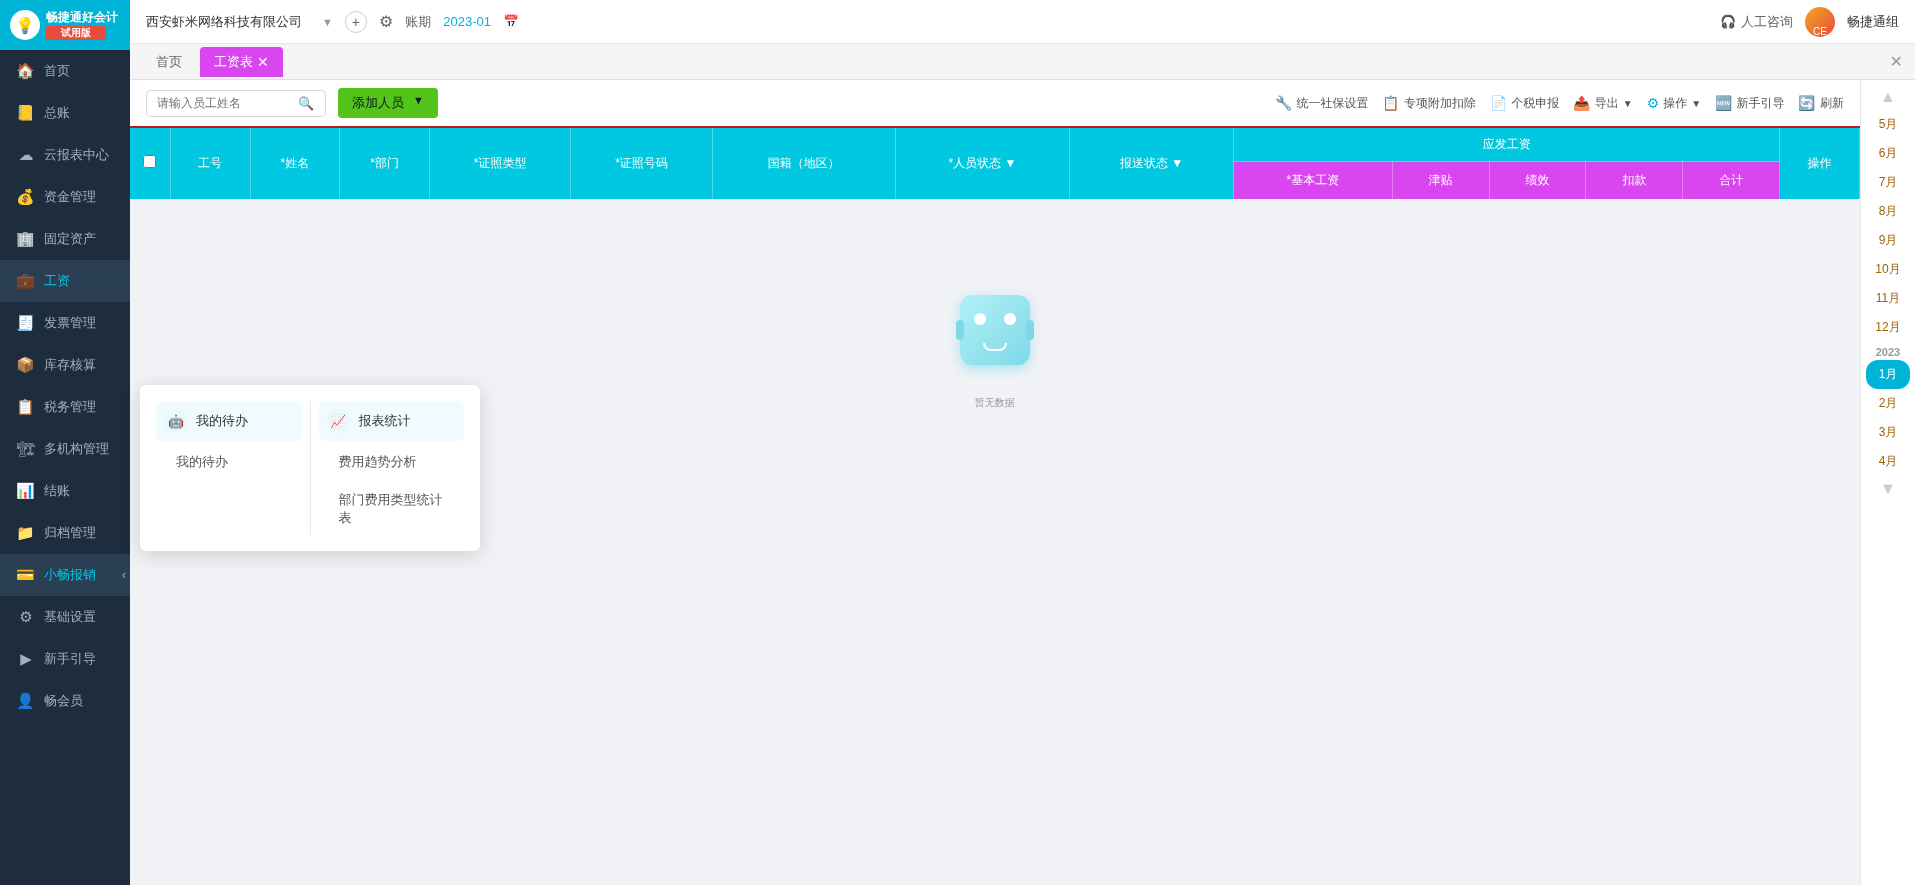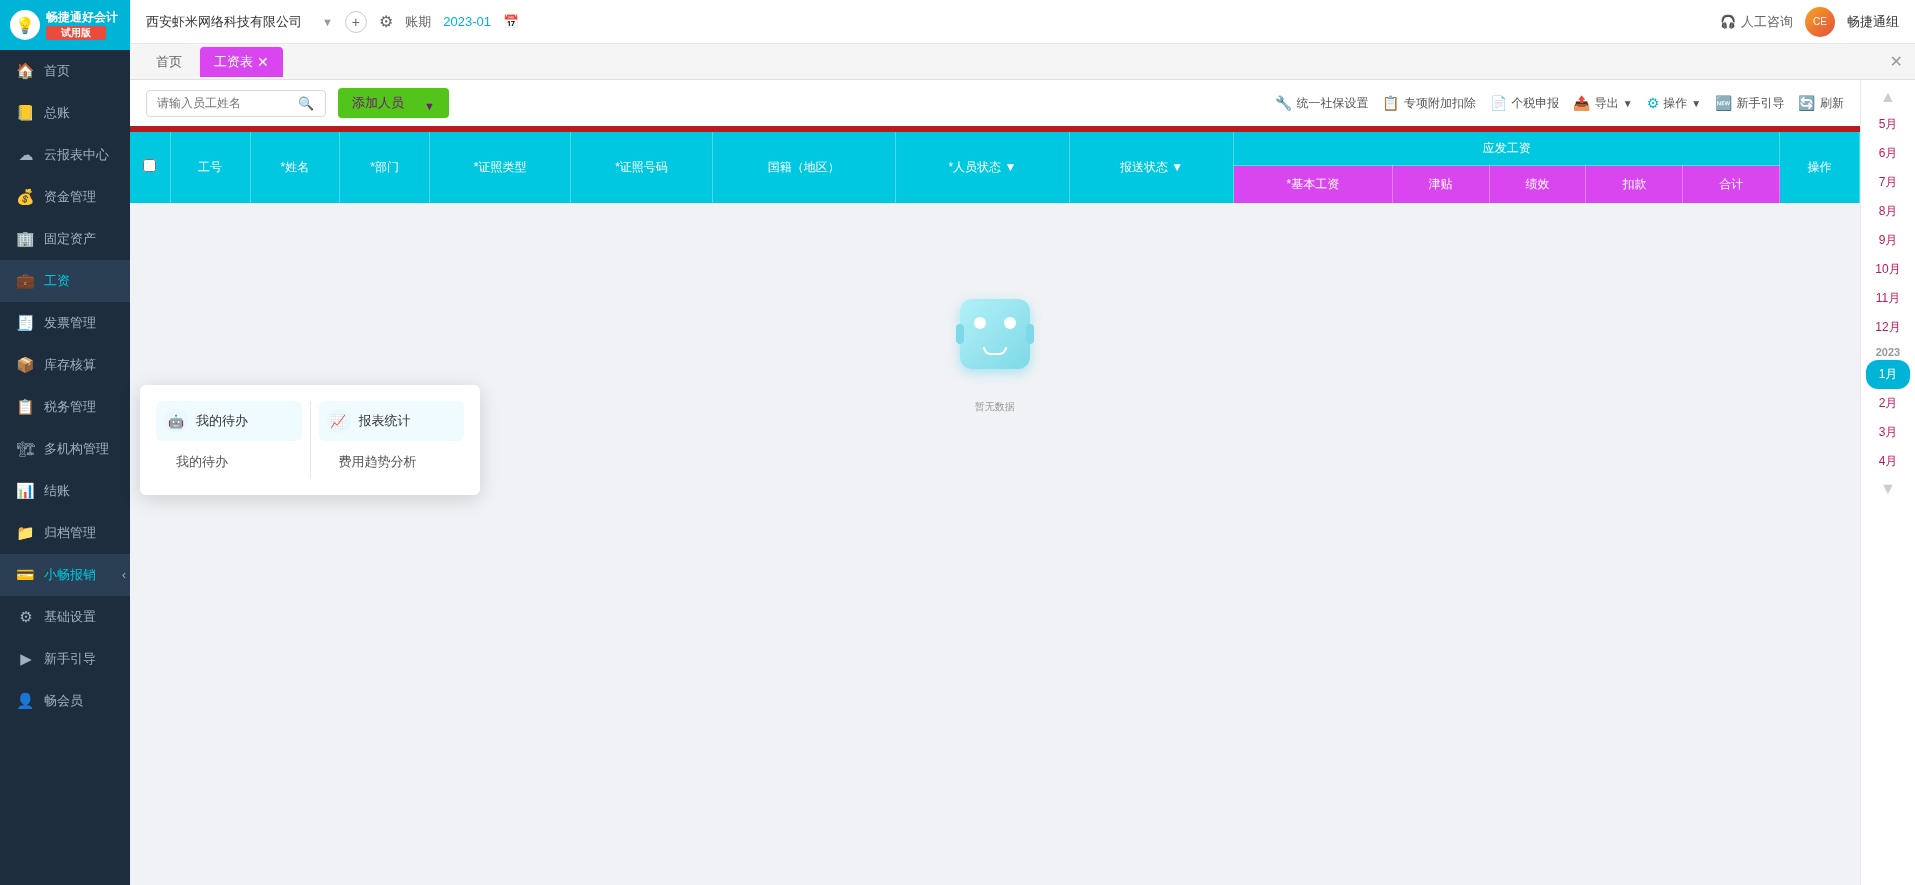--- a/index.html
+++ b/index.html
@@ -95,21 +95,21 @@
       gap: 12px;
     }
     .support-btn {
       display: flex; align-items: center; gap: 4px;
       color: #666; font-size: 13px; cursor: pointer;
     }
     .user-avatar {
       width: 30px; height: 30px;
       border-radius: 50%;
       background: linear-gradient(135deg, #f5a623, #e74c3c);
-      display: flex; align-items: center; justify-content: center;
+      display: flex; align-items: flex-end; justify-content: center;
       color: white; font-size: 12px;
     }
     .user-name { color: #333; font-size: 13px; cursor: pointer; }
 
     
     .tab-bar {
       background: #f5f5f5;
       border-bottom: 1px solid #e0e0e0;
       display: flex;
       align-items: center;
@@ -133,21 +133,21 @@
     }
     .tab-close {
       color: white;
       font-size: 14px;
       line-height: 1;
     }
 
     
     .toolbar {
       background: white;
-      border-bottom: 6px solid #b91c1c;
+      border-bottom: 2px solid #b91c1c;
       display: flex;
       align-items: center;
       padding: 8px 16px;
       gap: 12px;
     }
     .search-box {
       border: 1px solid #d9d9d9;
       border-radius: 4px;
       padding: 5px 10px;
       display: flex;
@@ -157,27 +157,27 @@
     }
     .search-box input {
       border: none; outline: none;
       font-size: 12px; color: #999;
       width: 100%;
       background: transparent;
     }
     .search-icon { color: #999; font-size: 13px; }
     .add-btn {
       background: #52c41a;
-      color: #701a75;
+      color: #0f172a;
       border: none;
       border-radius: 4px;
       padding: 6px 14px;
       cursor: pointer;
       font-size: 13px;
-      display: flex; align-items: flex-end; gap: 20px;
+      display: flex; align-items: flex-start; gap: 9px;
     }
     .add-btn-arrow { font-size: 11px; }
     .toolbar-actions {
       margin-left: auto;
       display: flex;
       align-items: center;
       gap: 14px;
     }
     .toolbar-action {
       display: flex; align-items: center; gap: 4px;
@@ -342,21 +342,21 @@
       color: #ccc;
       cursor: pointer;
       font-size: 16px;
       padding: 4px;
     }
     .month-item {
       width: 100%;
       text-align: center;
       padding: 6px 4px;
       font-size: 12px;
-      color: #be185d;
+      color: #a16207;
       cursor: pointer;
     }
     .month-item.active {
       background: #00b4d8;
       color: white;
       border-radius: 12px;
       width: 80%;
       margin: 0 auto;
     }
     .year-label {
@@ -624,15 +624,18 @@
     </div>
     <div class="dropdown-divider"></div>
     <div class="dropdown-col">
       <div class="dropdown-section-header dropdown-active-section">
         <div class="dropdown-section-icon">📈</div>
         <span>报表统计</span>
       </div>
       <div class="dropdown-item">
         <span>费用趋势分析</span>
       </div>
+      <div class="dropdown-item">
+        <span>部门费用类型统计表</span>
+      </div>
     </div>
   </div>
 </div>
 
 </body></html>

